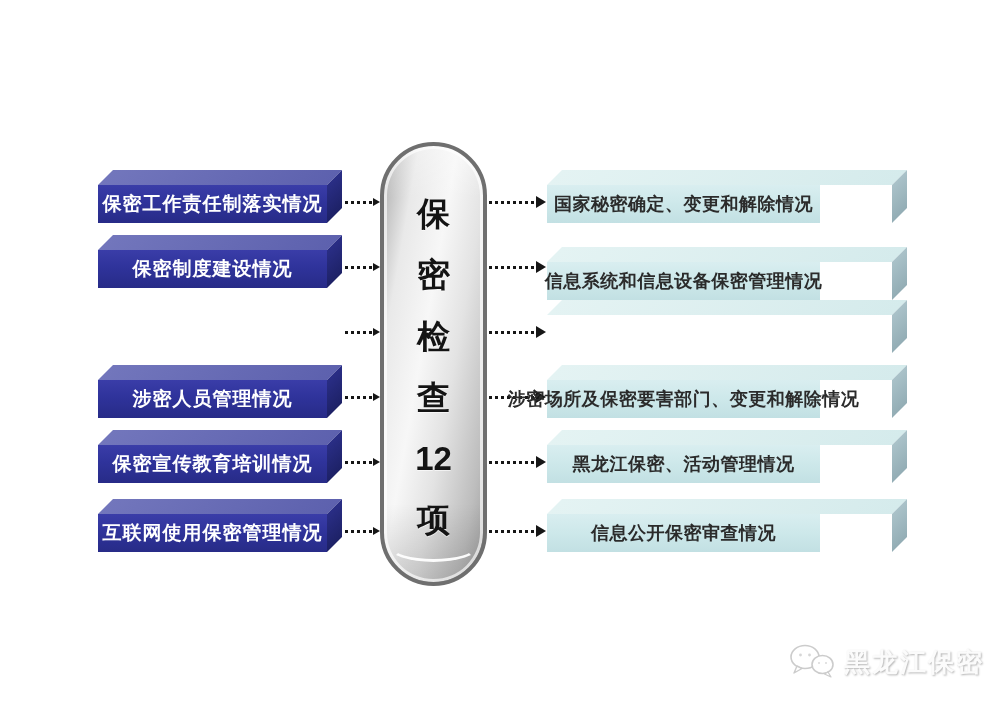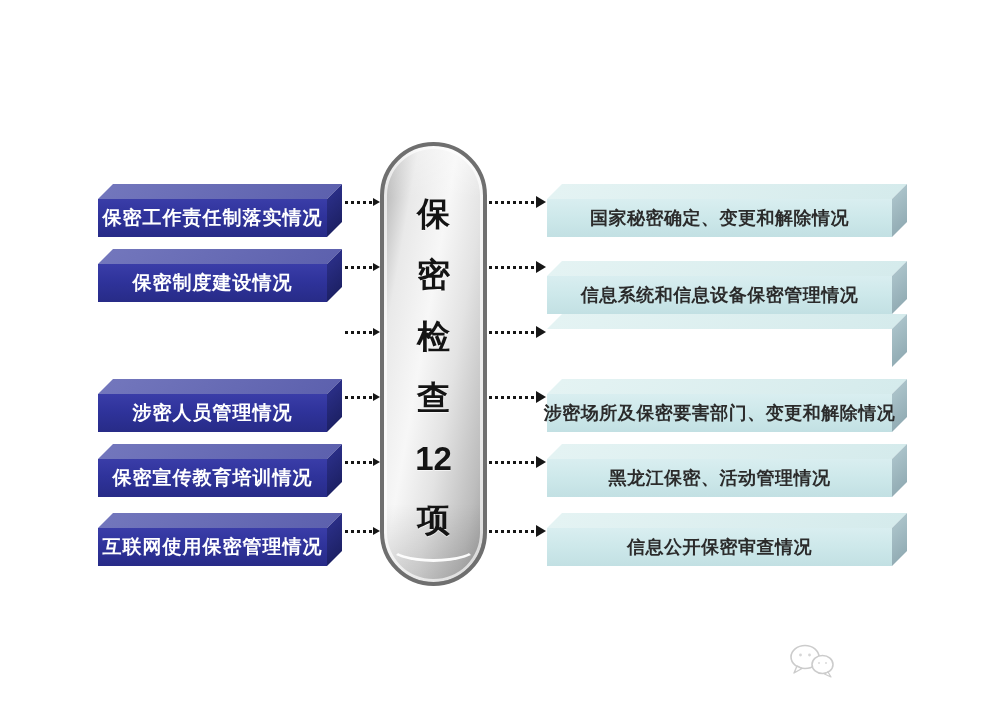--- a/index.html
+++ b/index.html
@@ -2,21 +2,21 @@
 <html><head>
 <meta charset="utf-8">
 <style>
   html,body{margin:0;padding:0;background:#ffffff;}
   .canvas{
     position:relative;width:1000px;height:706px;background:#ffffff;overflow:hidden;
     font-family:"Liberation Sans","DejaVu Sans",sans-serif;
   }
 
   
-  .box3d{position:absolute;height:53px;margin-top:14px;}
+  .box3d{position:absolute;height:53px;}
   .box3d .face-front{
     position:absolute;left:0;top:15px;height:38px;
     display:flex;align-items:center;justify-content:center;
     font-weight:bold;white-space:nowrap;
   }
   .box3d .face-top{
     position:absolute;left:0;top:0;height:15px;
     transform:skewX(-45deg);transform-origin:bottom left;
   }
   .box3d .face-side{
@@ -27,21 +27,21 @@
   .box-left{left:98px;width:244px;}
   .box-left .face-front{
     width:229px;color:#ffffff;font-size:19px;letter-spacing:1px;
     background:linear-gradient(180deg,#3a3da8 0%,#2f339b 45%,#272b87 100%);
   }
   .box-left .face-top{width:229px;background:linear-gradient(90deg,#7276bc 0%,#5d61ae 100%);}
   .box-left .face-side{left:229px;background:linear-gradient(180deg,#2a2e86 0%,#1d2166 100%);}
 
   .box-right{left:547px;width:360px;}
   .box-right .face-front{
-    width:345px;color:#2b2b2b;font-size:18px;letter-spacing:0.5px;
+    width:273px;color:#2b2b2b;font-size:18px;letter-spacing:0.5px;
     background:linear-gradient(180deg,#d9eef0 0%,#cde8ea 50%,#c2e0e3 100%);
   }
   .box-right .face-top{width:345px;background:linear-gradient(90deg,#e4f3f3 0%,#d5ebec 100%);}
   .box-right .face-side{left:345px;background:linear-gradient(180deg,#aac2c9 0%,#93adb5 100%);}
 
   
   .connector{position:absolute;height:12px;display:flex;align-items:center;}
   .connector .dots{
     flex:1;height:3px;
     background-image:repeating-linear-gradient(90deg,#161616 0 3px,transparent 3px 6px);
@@ -212,15 +212,16 @@
     <svg width="48" height="36" viewBox="0 0 48 36">
       <ellipse cx="17" cy="13" rx="14" ry="11.5" fill="#ffffff" stroke="#cccccc" stroke-width="1.6"></ellipse>
       <path d="M9 22 L6 29 L14 24.5 Z" fill="#ffffff" stroke="#cccccc" stroke-width="1.4" stroke-linejoin="round"></path>
       <ellipse cx="34.5" cy="20.5" rx="10.5" ry="9" fill="#ffffff" stroke="#cccccc" stroke-width="1.6"></ellipse>
       <path d="M40 28 L43 33 L36.5 30 Z" fill="#ffffff" stroke="#cccccc" stroke-width="1.2" stroke-linejoin="round"></path>
       <circle cx="12.5" cy="11" r="1.4" fill="#d6d6d6"></circle>
       <circle cx="21.5" cy="11" r="1.4" fill="#d6d6d6"></circle>
       <circle cx="31" cy="19" r="1.1" fill="#dddddd"></circle>
       <circle cx="38" cy="19" r="1.1" fill="#dddddd"></circle>
     </svg>
+    <span class="wm-text">黑龙江保密</span>
   </div>
 
 </div>
 
 </body></html>

